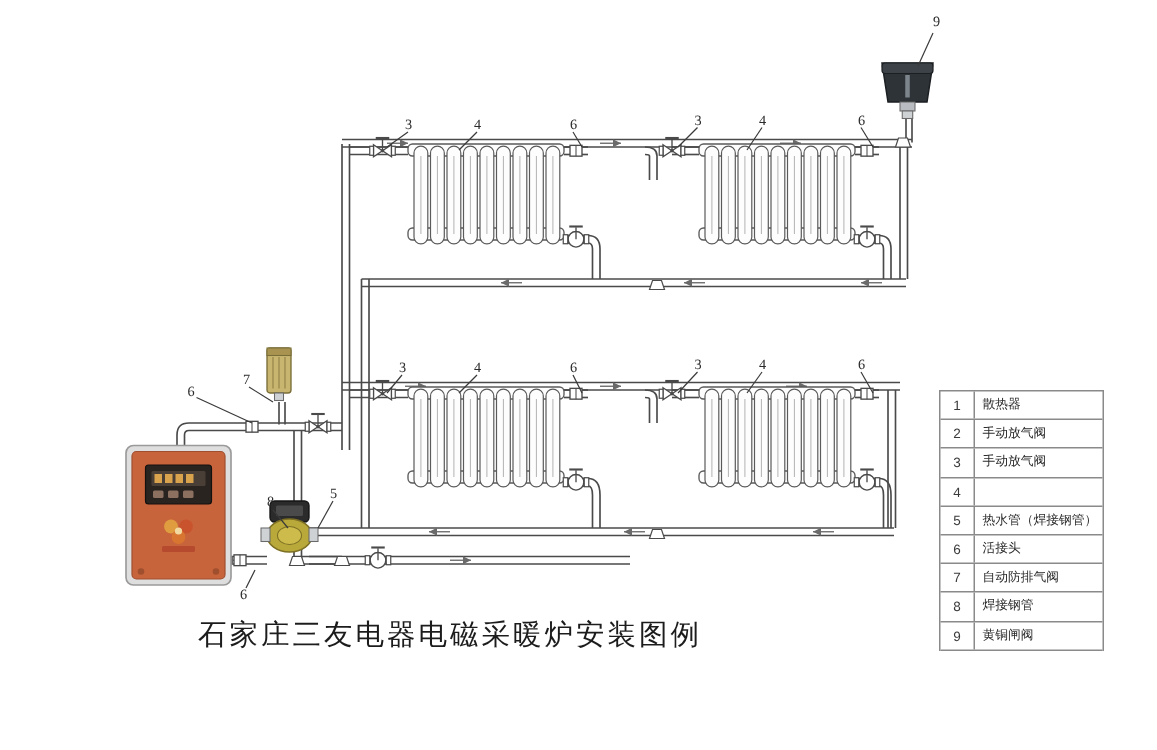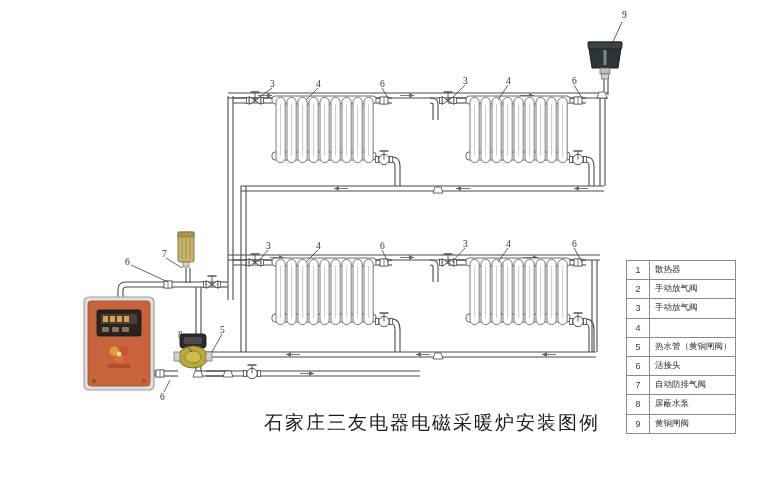--- a/index.html
+++ b/index.html
@@ -12,21 +12,21 @@
   .legend{position:absolute;left:626px;top:260px;width:108px;
           border:1px solid #8a8a8a;border-bottom:none;background:#fff;}
   .legend .row{display:flex;height:18.2px;border-bottom:1px solid #8a8a8a;}
   .legend .num{width:22px;flex:0 0 22px;border-right:1px solid #8a8a8a;
                display:flex;align-items:center;justify-content:center;
                font-size:9px;color:#3a3a3a;}
   .legend .lbl{flex:1;display:flex;align-items:center;padding-left:5px;
                font-size:8.5px;color:#2b2b2b;white-space:nowrap;
                font-family:Liberation Mono, monospace;}
 
-  .title{position:absolute;left:0;top:410px;width:600px;text-align:right;
+  .title{position:absolute;left:0;top:410px;width:600px;text-align:center;
          font-size:19px;color:#1c1c1c;letter-spacing:2px;
          font-family:"DejaVu Serif",serif;}
 
   .tag{position:absolute;font-size:9.5px;color:#2b2b2b;
        font-family:"Liberation Serif",serif;}
 </style>
 </head>
 <body>
 
 <div id="stage">
@@ -381,33 +381,33 @@
   </div>
   <div class="row">
     <div class="num">3</div>
     <div class="lbl">手动放气阀</div>
   </div>
   <div class="row">
     <div class="num">4</div>
   </div>
   <div class="row">
     <div class="num">5</div>
-    <div class="lbl">热水管（黄铜闸阀）</div>
+    <div class="lbl">热水管（焊接钢管）</div>
   </div>
   <div class="row">
     <div class="num">6</div>
     <div class="lbl">活接头</div>
   </div>
   <div class="row">
     <div class="num">7</div>
     <div class="lbl">自动防排气阀</div>
   </div>
   <div class="row">
     <div class="num">8</div>
-    <div class="lbl">屏蔽水泵</div>
+    <div class="lbl">焊接钢管</div>
   </div>
   <div class="row">
     <div class="num">9</div>
     <div class="lbl">黄铜闸阀</div>
   </div>
 </div>
 
 <div class="title">石家庄三友电器电磁采暖炉安装图例</div>
 
 </div>

